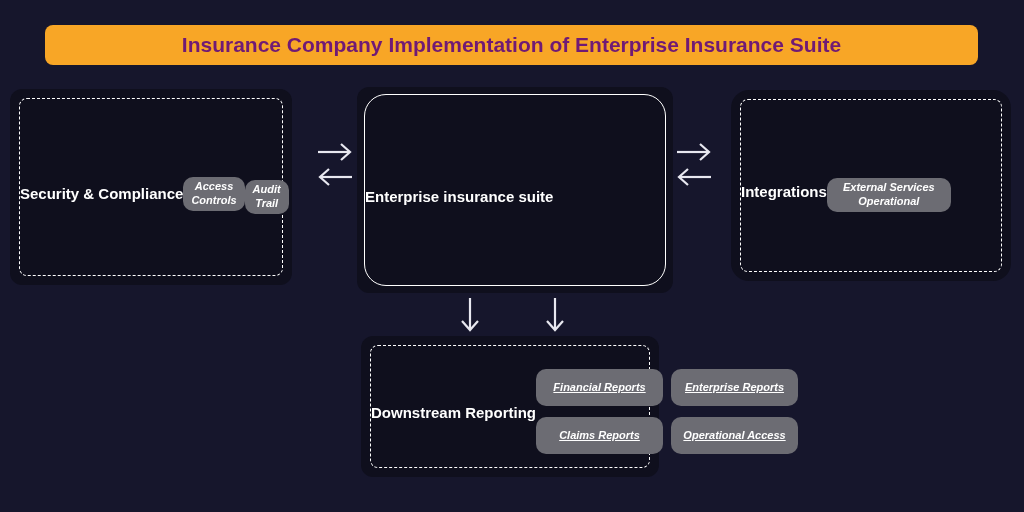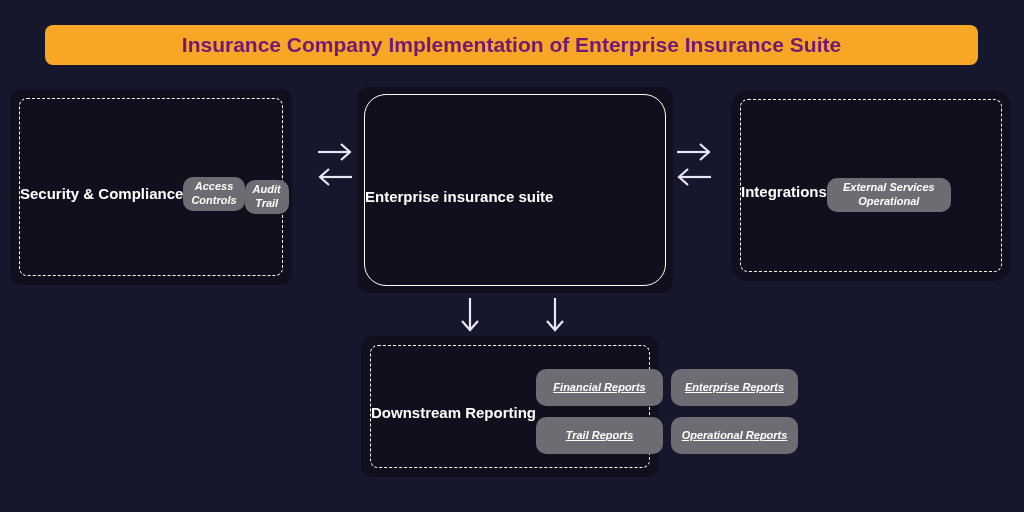--- a/index.html
+++ b/index.html
@@ -99,22 +99,22 @@
       <div class="pill wide stack-gap2">External Services Operational</div>
     </div>
   </div>
 
   <div class="panel-outer" id="panel-reporting">
     <div class="panel-inner">
       <div class="panel-title">Downstream Reporting</div>
       <div class="grid-report">
         <div class="pill">Financial Reports</div>
         <div class="pill">Enterprise Reports</div>
-        <div class="pill">Trail Reports</div>
-        <div class="pill">Operational Reports</div>
+        <div class="pill">Claims Reports</div>
+        <div class="pill">Operational Access</div>
       </div>
     </div>
   </div>
 
   <svg id="left-arrows" class="arrow-svg" width="44" height="58">
     <g>
       <line class="arrow-stroke" x1="5" y1="21" x2="36" y2="21"></line>
       <polyline class="arrow-stroke" points="28,13 37,21 28,29"></polyline>
     </g>
     <g>

